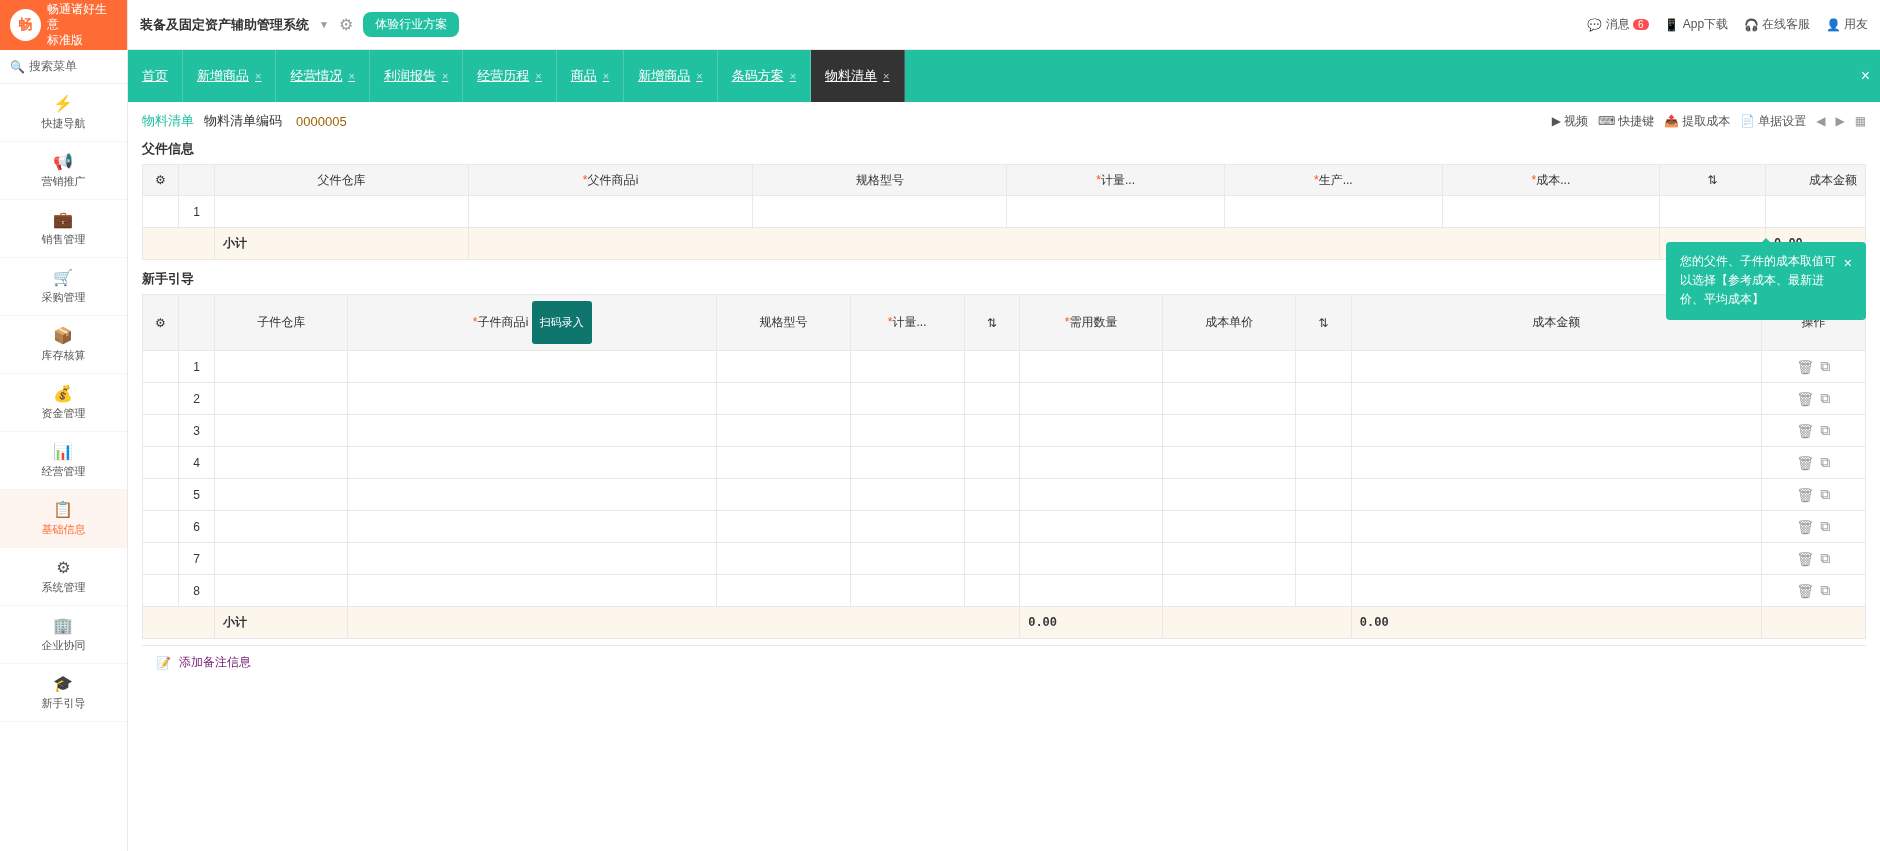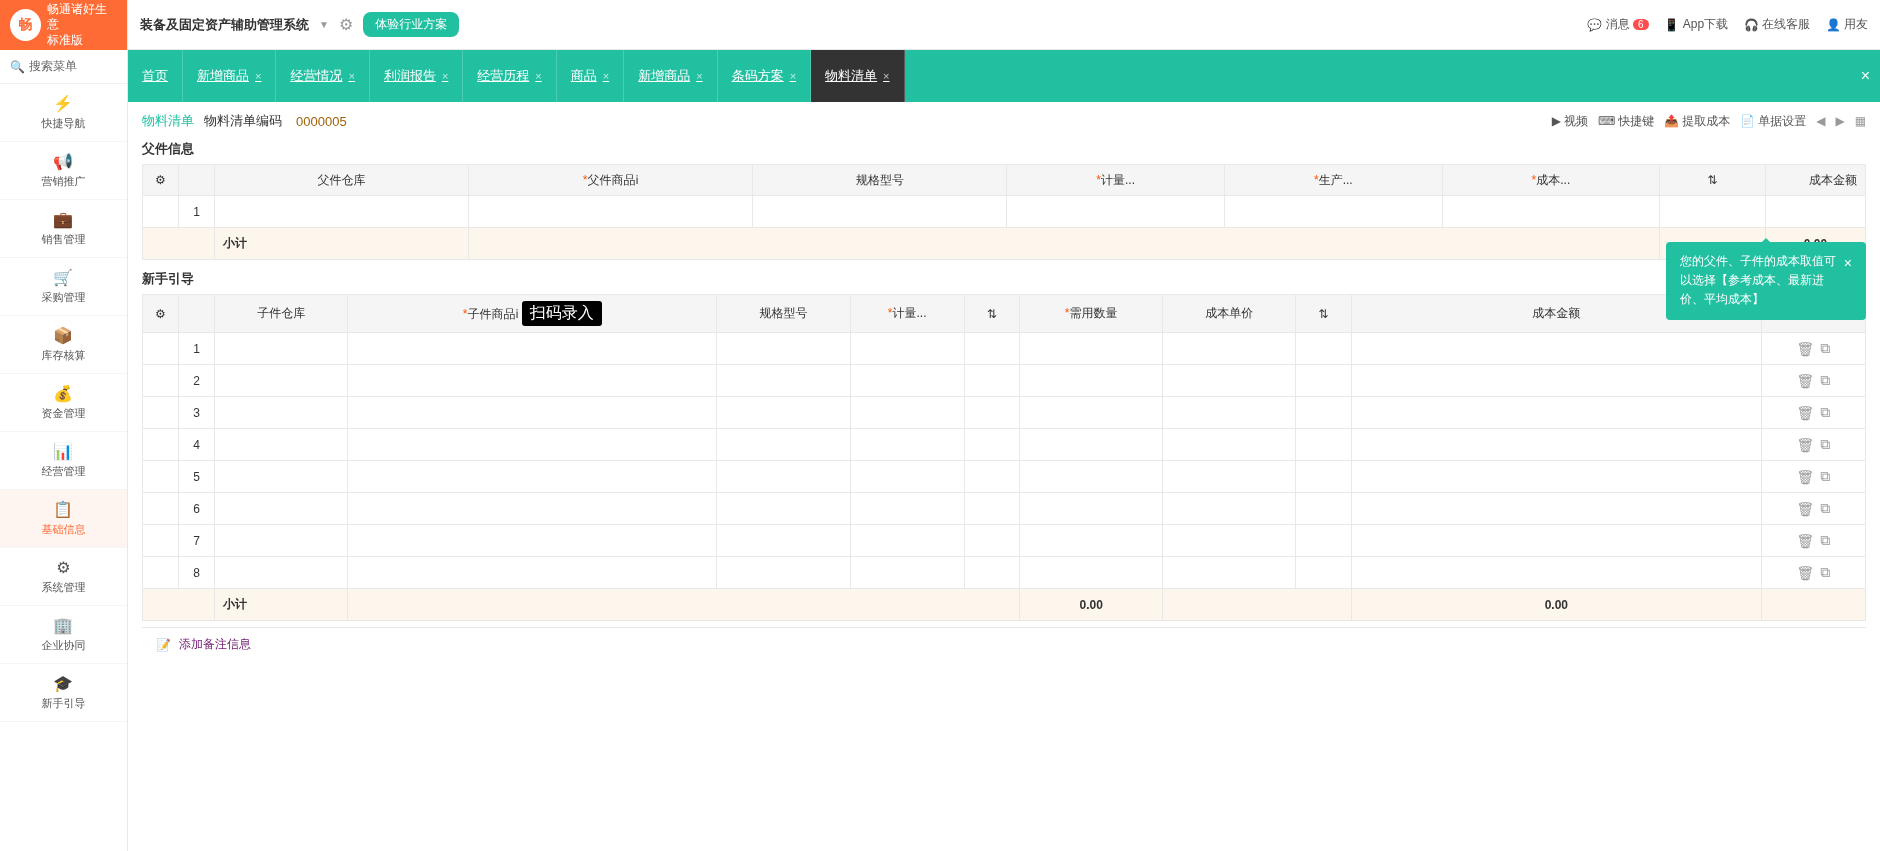--- a/index.html
+++ b/index.html
@@ -211,26 +211,26 @@
     }
     .data-table tr.subtotal td {
       background: #fdf6ec;
       font-weight: bold;
     }
     .required-star { color: #f50; }
     .col-gear { width: 36px; text-align: center; }
     .col-num { width: 36px; text-align: center; color: #999; }
 
     .scan-btn {
-      background: #000000;
+      background: #0f766e;
       color: #fff;
       border: none;
-      padding: 2px 8px;
+      padding: 14px 8px;
       border-radius: 3px;
-      font-size: 16px;
+      font-size: 11px;
       cursor: pointer;
     }
 
     
     .action-icons {
       display: flex;
       align-items: center;
       gap: 6px;
       justify-content: center;
     }
@@ -264,21 +264,21 @@
       border-bottom-color: #20c0a0;
     }
     .tooltip-close {
       float: right;
       cursor: pointer;
       font-size: 14px;
       margin-left: 4px;
     }
 
     .col-cost-amount { width: 100px; text-align: right; }
-    .text-right { text-align: center; }
+    .text-right { text-align: left; font-family: Liberation Mono, monospace; }
 
     
     .bottom-bar {
       background: #fff;
       border-top: 1px solid #e8e8e8;
       padding: 8px 14px;
       display: flex;
       align-items: center;
       gap: 8px;
       flex-shrink: 0;

